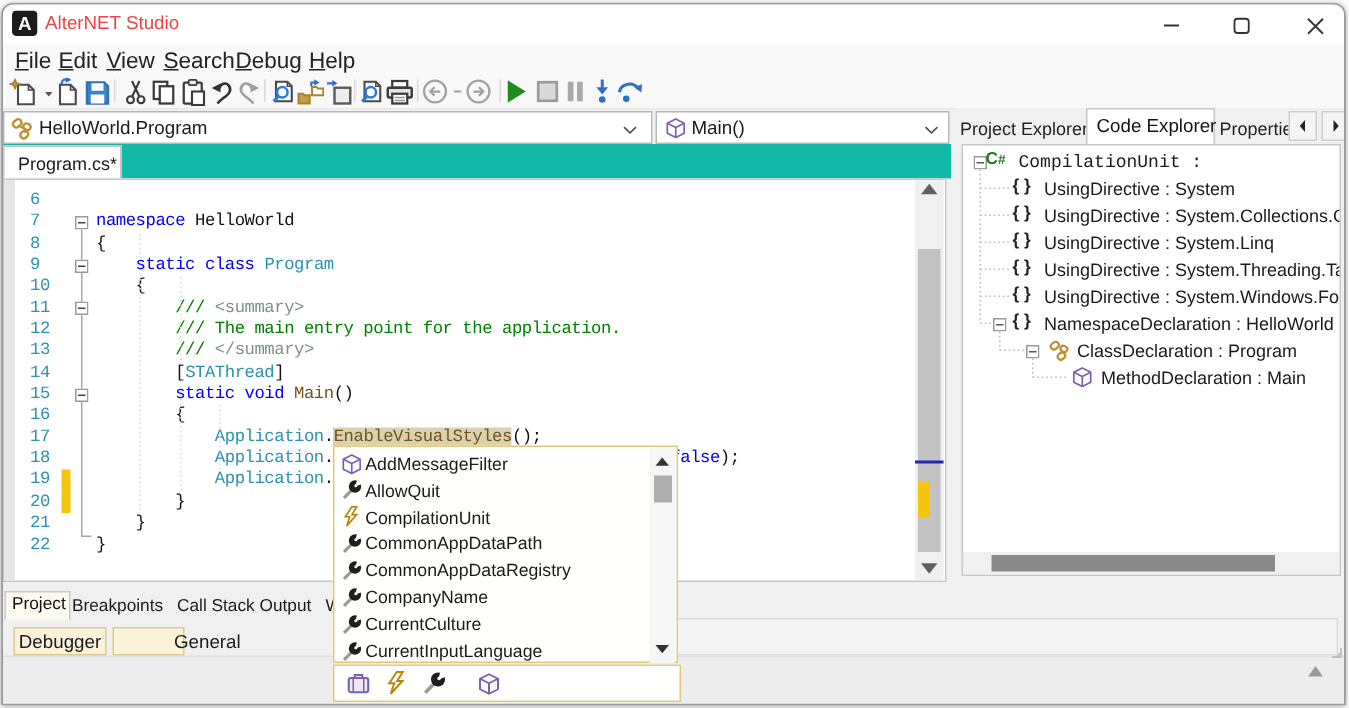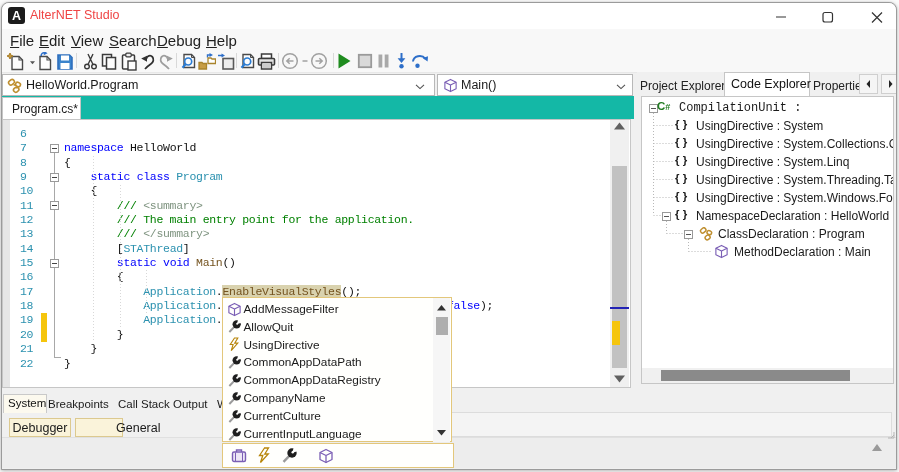--- a/index.html
+++ b/index.html
@@ -418,21 +418,21 @@
     <div class="abs" style="left:423px;top:22px;width:467px;height:25px;background:#f4f4f4;border:1px solid #dcdcdc;"></div>
     <div class="abs" style="left:0px;top:47px;width:897px;height:31px;background:#ededed;border-top:1px solid #e0e0e0;"></div>
     <svg class="abs" style="left:867px;top:52px" width="16" height="12">
           <path d="M8 2 L13 9 L3 9 Z" fill="#9a9a9a"></path>
         </svg>
     <svg class="abs" style="left:885px;top:41px" width="8" height="8">
           <path d="M7 1 L7 7 L1 7 M7 4 L4 7" stroke="#b5b5b5" stroke-width="1" fill="none"></path>
         </svg>
 
     <div class="abs" style="left:1px;top:4px;width:44px;height:19px;background:#fcf9ee;border:1px solid #c9c9c9;border-bottom:none;"></div>
-    <div class="btab" style="left:6px;top:7px;color:#111;">System</div>
+    <div class="btab" style="left:6px;top:7px;color:#111;">Project</div>
     <div class="btab" style="left:46px;top:8px;">Breakpoints</div>
     <div class="btab" style="left:116px;top:8px;">Call Stack</div>
     <div class="btab" style="left:171px;top:8px;">Output</div>
     <div class="btab" style="left:215px;top:8px;">Watch</div>
 
     <div class="bbtn" style="left:7px;top:28px;width:62px;padding-top:2px;">Debugger</div>
     <div class="bbtn" style="left:73px;top:28px;width:48px;padding-top:2px;padding-left:40px;">General</div>
   </div>
 
   <div id="popup">
@@ -447,21 +447,21 @@
     <svg class="picon" style="top:21px" width="15" height="15" viewBox="0 0 16 16">
       <path d="M2.5 13.8 L7.8 8.4" stroke="#9a9a9a" stroke-width="2.2"></path>
       <circle cx="10.3" cy="5.7" r="4.4" fill="#1e1e1e"></circle>
       <path d="M10.3 5.7 L12.4 -0.6 L16.6 3.6 Z" fill="#fffffd"></path>
       <circle cx="10.9" cy="5.1" r="1.1" fill="#fffffd"></circle>
     </svg>
     <div class="pitem" style="top:22px">AllowQuit</div>
     <svg class="picon" style="top:39px" width="15" height="15" viewBox="0 0 16 16">
       <path d="M8 1 L3.5 8 L6.5 8 L4.5 14.5 L11.5 6.5 L8.2 6.5 L11.5 1 Z" fill="none" stroke="#b8860b" stroke-width="1.2"></path>
     </svg>
-    <div class="pitem" style="top:40px">UsingDirective</div>
+    <div class="pitem" style="top:40px">CompilationUnit</div>
     <svg class="picon" style="top:57px" width="15" height="15" viewBox="0 0 16 16">
       <path d="M2.5 13.8 L7.8 8.4" stroke="#9a9a9a" stroke-width="2.2"></path>
       <circle cx="10.3" cy="5.7" r="4.4" fill="#1e1e1e"></circle>
       <path d="M10.3 5.7 L12.4 -0.6 L16.6 3.6 Z" fill="#fffffd"></path>
       <circle cx="10.9" cy="5.1" r="1.1" fill="#fffffd"></circle>
     </svg>
     <div class="pitem" style="top:57px">CommonAppDataPath</div>
     <svg class="picon" style="top:75px" width="15" height="15" viewBox="0 0 16 16">
       <path d="M2.5 13.8 L7.8 8.4" stroke="#9a9a9a" stroke-width="2.2"></path>
       <circle cx="10.3" cy="5.7" r="4.4" fill="#1e1e1e"></circle>

